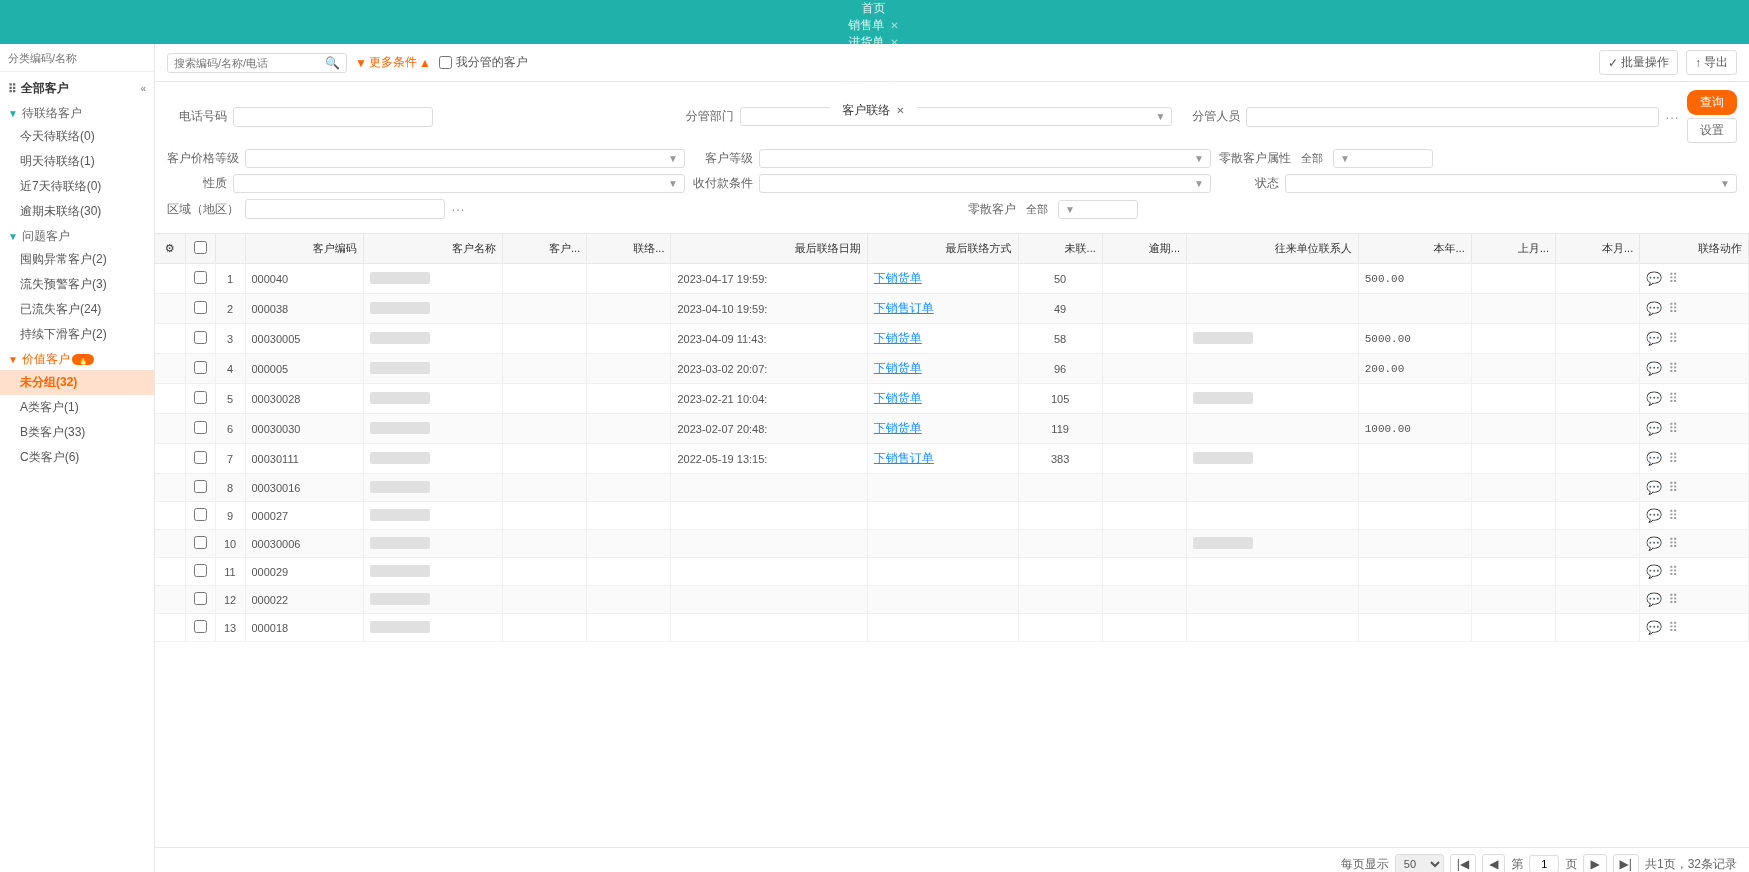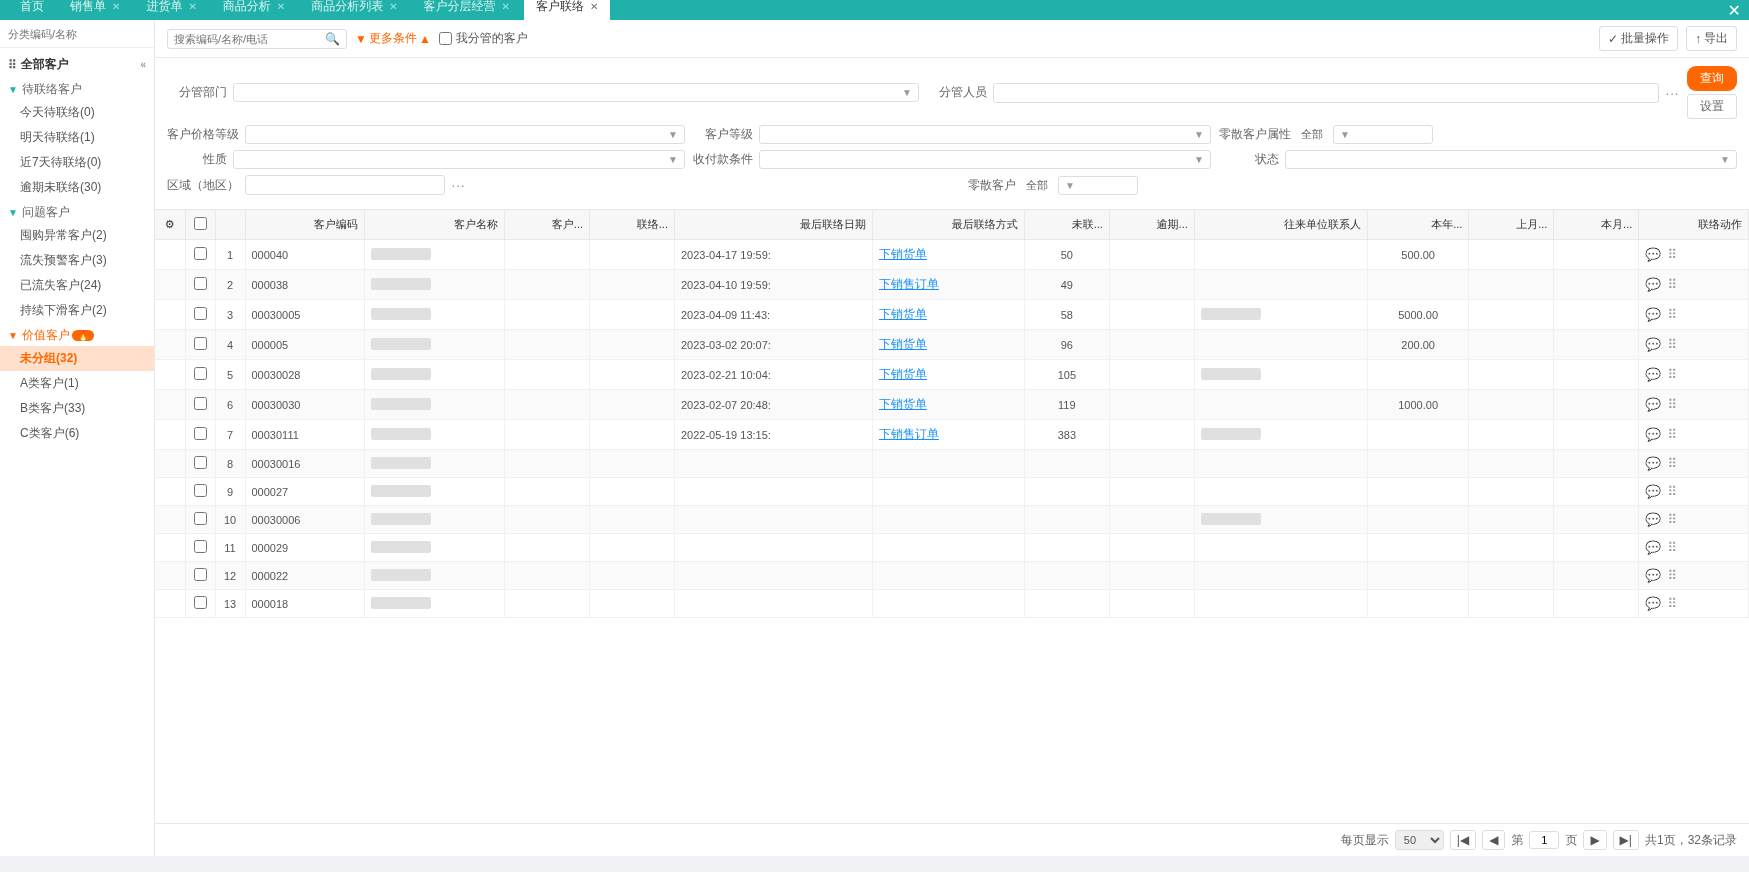--- a/index.html
+++ b/index.html
@@ -1,21 +1,21 @@
 <!DOCTYPE html>
 <html><head>
   <meta charset="utf-8">
   <style>
     * { box-sizing: border-box; margin: 0; padding: 0; font-family: 'Microsoft YaHei', Arial, sans-serif; font-size: 12px; }
     body { background: #f0f2f5; overflow: hidden; }
     
     
     .tab-bar {
-      display: flex; align-items: flex-end;
-      background: #20b2aa; height: 20px; padding: 0 8px;
+      display: flex; align-items: center;
+      background: #20b2aa; height: 44px; padding: 0 8px; flex-direction: column;
     }
     .tab-item {
       display: flex; align-items: center; padding: 0 12px; height: 28px;
       color: rgba(255,255,255,0.85); cursor: pointer; border-radius: 3px 3px 0 0;
       margin-right: 2px; position: relative; font-size: 12px;
     }
     .tab-item.active {
       background: #fff; color: #333;
     }
     .tab-close { margin-left: 6px; font-size: 10px; opacity: 0.7; }
@@ -114,21 +114,21 @@
     table { width: 100%; border-collapse: collapse; }
     thead tr { background: #f7f7f7; border-bottom: 1px solid #e8e8e8; }
     thead th {
       padding: 7px 6px; text-align: right; font-weight: normal; color: #333;
       border-right: 1px solid #e8e8e8; white-space: nowrap; font-size: 11px; position: sticky; top: 0; background: #f7f7f7; z-index: 1;
     }
     tbody tr { border-bottom: 1px solid #f0f0f0; }
     tbody td { padding: 6px 6px; color: #555; font-size: 11px; border-right: 1px solid #f0f0f0; white-space: nowrap; }
     .link-text { color: #1890ff; cursor: pointer; text-decoration: underline; }
     .td-center { text-align: center; }
-    .td-right { text-align: center; }
+    .td-right { text-align: left; font-family: Liberation Mono, monospace; }
     .action-icons { display: flex; gap: 6px; align-items: center; }
     .action-icon { color: #999; cursor: pointer; font-size: 13px; }
     
     
     .th-settings { width: 30px; text-align: center; }
     .th-checkbox { width: 30px; text-align: center; }
     .th-seq { width: 30px; text-align: center; }
     
     
     .pagination {
@@ -287,20 +287,24 @@
         <div class="toolbar-btn">
           <span>↑</span>
           <span>导出</span>
         </div>
       </div>
     </div>
 
     <div class="advanced-filter">
 
       <div class="filter-row">
+        <div class="filter-field">
+          <span class="filter-label">电话号码</span>
+          <input class="filter-input" style="max-width: 200px;">
+        </div>
         <div class="filter-field">
           <span class="filter-label">分管部门</span>
           <div class="filter-select">
             <span></span>
             <span class="arrow">▼</span>
           </div>
         </div>
         <div class="filter-field">
           <span class="filter-label">分管人员</span>
           <input class="filter-input" style="">

